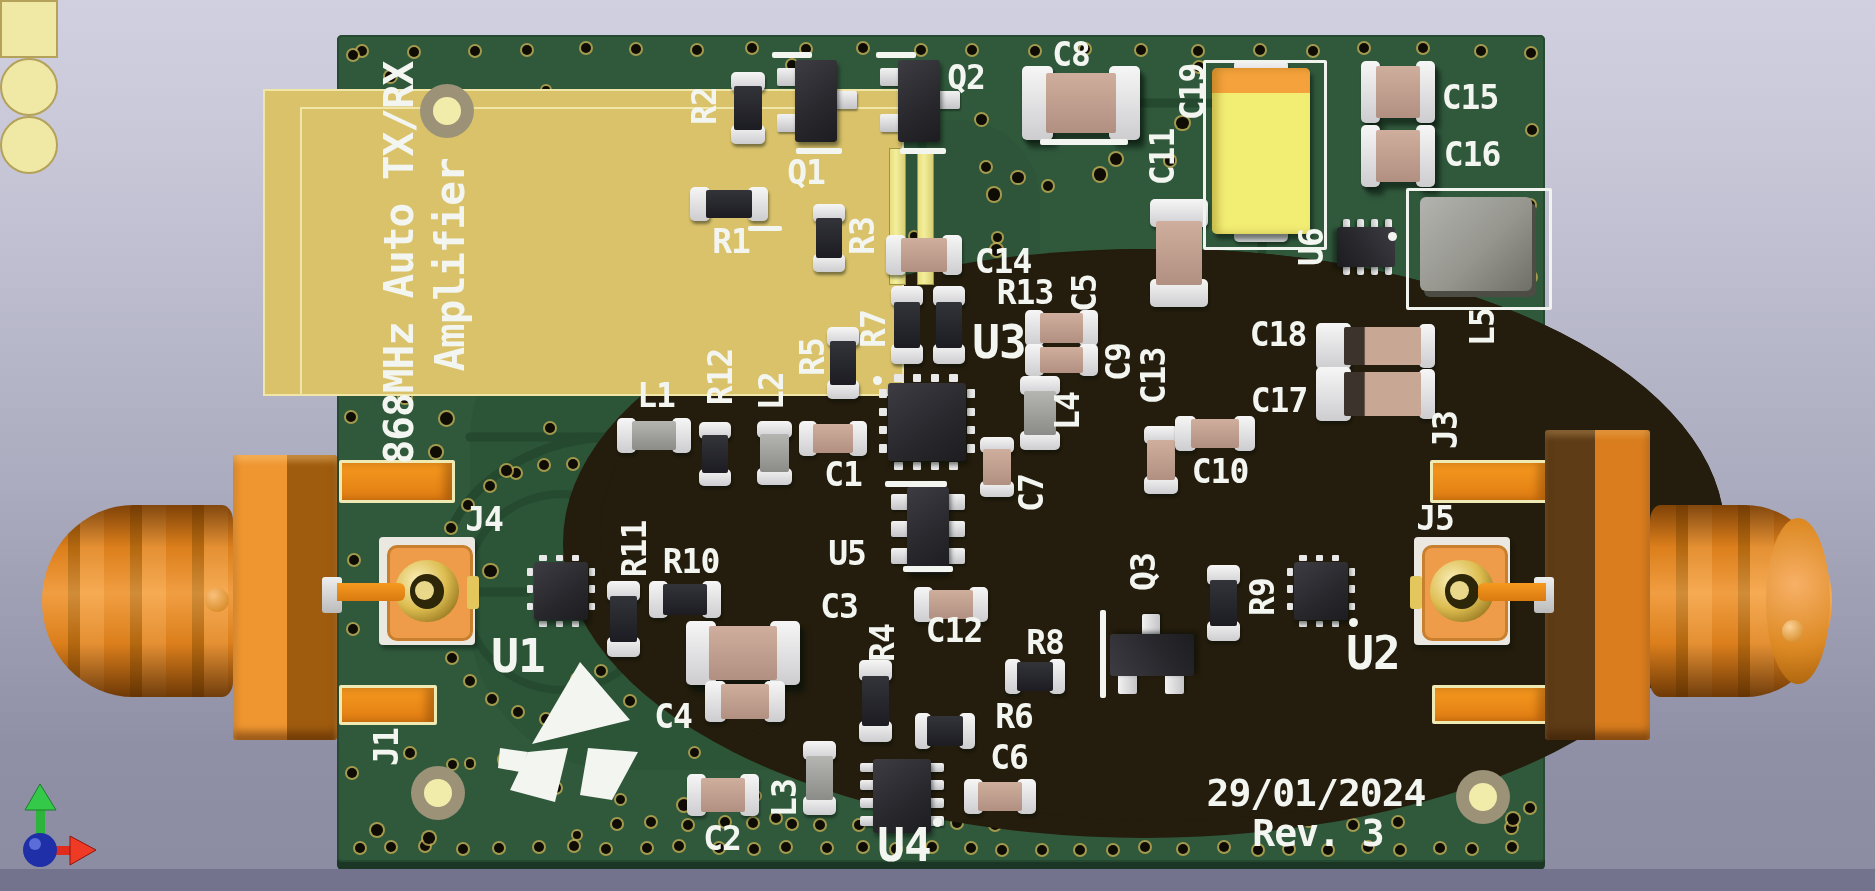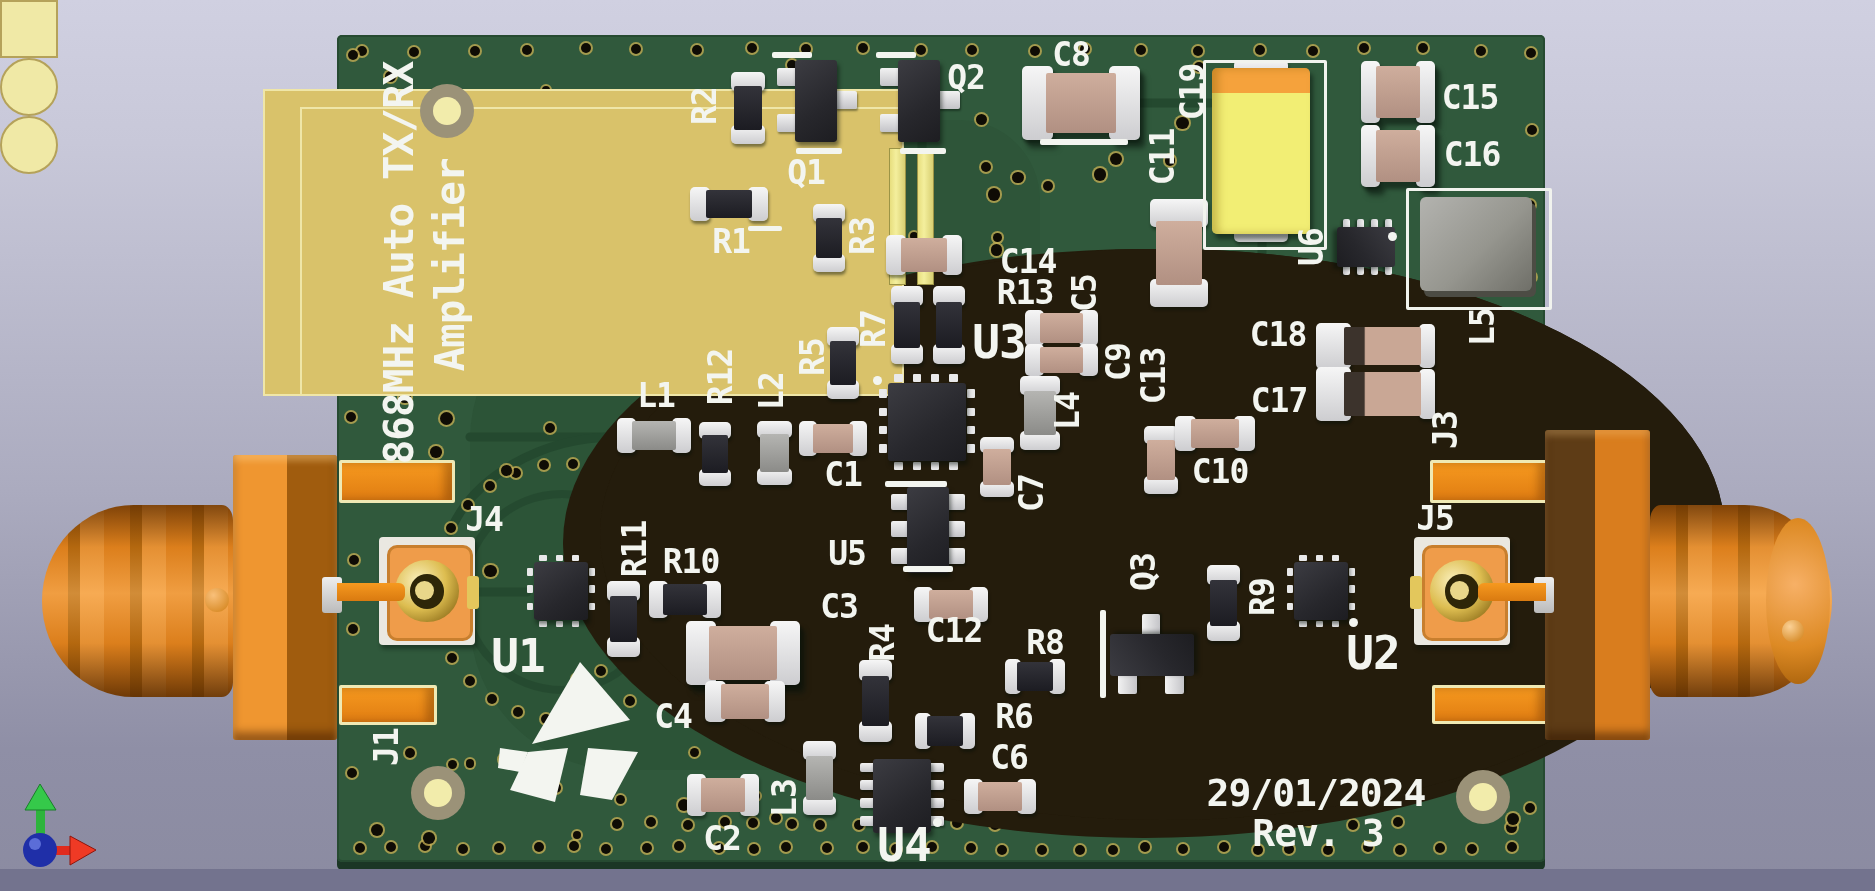--- a/index.html
+++ b/index.html
@@ -733,21 +733,21 @@
       <div class="silkbar" style="left: 748px; top: 226px; width: 34px; height: 5px;"></div>
       <div class="dot" style="left: 873px; top: 376px; width: 9px; height: 9px;"></div>
       <div class="dot" style="left: 1349px; top: 618px; width: 9px; height: 9px;"></div>
       <div class="dot" style="left: 933px; top: 818px; width: 9px; height: 9px;"></div>
       <div class="dot" style="left: 1388px; top: 232px; width: 9px; height: 9px;"></div>
       <span class="silk" style="left: 704px; top: 106px; transform: translate(-50%, -50%) rotate(-90deg);">R2</span>
       <span class="silk" style="left: 806px; top: 172px; transform: translate(-50%, -50%) rotate(0deg);">Q1</span>
       <span class="silk" style="left: 966px; top: 77px; transform: translate(-50%, -50%) rotate(0deg);">Q2</span>
       <span class="silk" style="left: 731px; top: 241px; transform: translate(-50%, -50%) rotate(0deg);">R1</span>
       <span class="silk" style="left: 862px; top: 236px; transform: translate(-50%, -50%) rotate(-90deg);">R3</span>
-      <span class="silk" style="left: 1003px; top: 261px; transform: translate(-50%, -50%) rotate(0deg); margin-left: 25px;">C14</span>
+      <span class="silk" style="left: 1003px; top: 261px; transform: translate(-50%, -50%) rotate(0deg);">C14</span>
       <span class="silk" style="left: 873px; top: 329px; transform: translate(-50%, -50%) rotate(-90deg);">R7</span>
       <span class="silk" style="left: 1025px; top: 292px; transform: translate(-50%, -50%) rotate(0deg);">R13</span>
       <span class="silk" style="left: 1071px; top: 54px; transform: translate(-50%, -50%) rotate(0deg);">C8</span>
       <span class="silk" style="left: 1192px; top: 92px; transform: translate(-50%, -50%) rotate(-90deg);">C19</span>
       <span class="silk" style="left: 1162px; top: 157px; transform: translate(-50%, -50%) rotate(-90deg);">C11</span>
       <span class="silk" style="left: 1470px; top: 97px; transform: translate(-50%, -50%) rotate(0deg);">C15</span>
       <span class="silk" style="left: 1472px; top: 154px; transform: translate(-50%, -50%) rotate(0deg);">C16</span>
       <span class="silk" style="left: 1311px; top: 247px; transform: translate(-50%, -50%) rotate(-90deg);">U6</span>
       <span class="silk" style="left: 1482px; top: 327px; transform: translate(-50%, -50%) rotate(-90deg);">L5</span>
       <span class="silk" style="left: 1278px; top: 334px; transform: translate(-50%, -50%) rotate(0deg);">C18</span>

